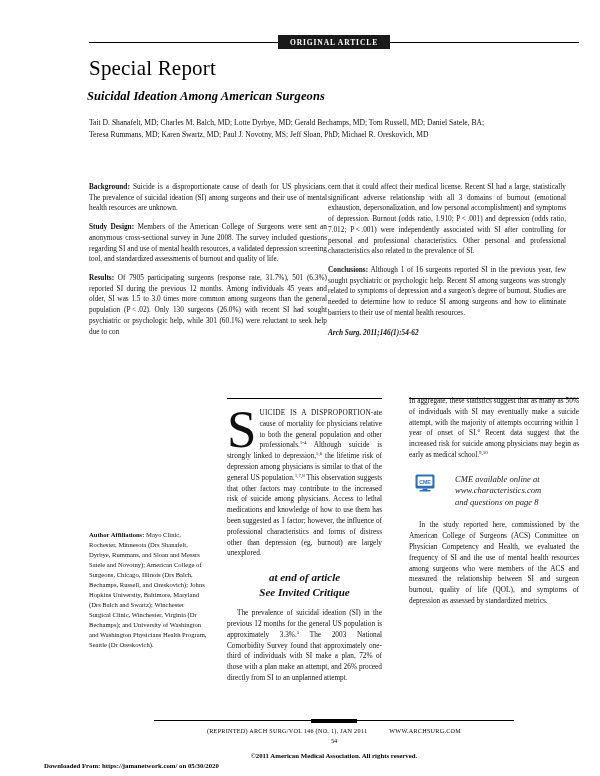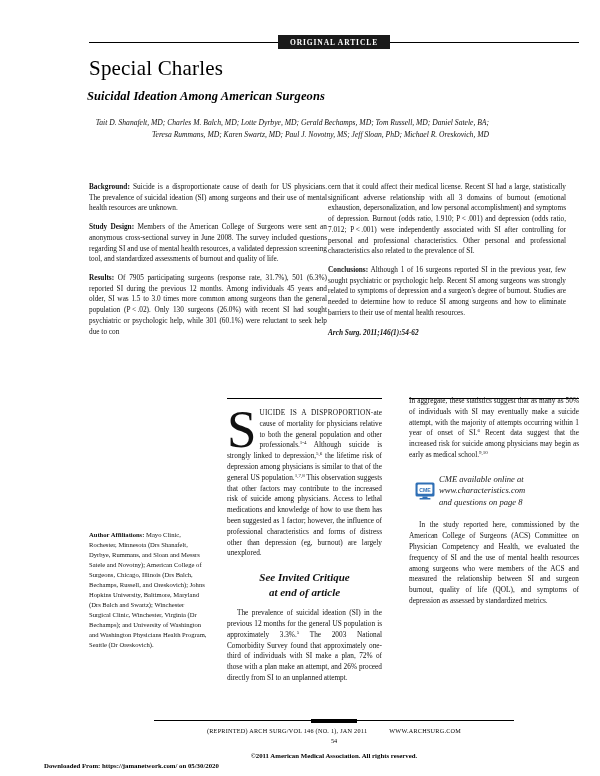--- a/index.html
+++ b/index.html
@@ -69,24 +69,22 @@
     font-style: italic;
     font-weight: bold;
     letter-spacing: 0.1px;
   }
   .authors {
     position: absolute;
     left: 55px;
     top: 117px;
     width: 400px;
     font-size: 7.6px;
-    font-style: italic;
     line-height: 1.62;
     color: #111;
-    text-align: right;
   }
 
   
   .abstract {
     position: absolute;
     left: 55px;
     top: 182px;
     width: 490px;
     display: flex;
     gap: 1px;
@@ -186,22 +184,22 @@
     font-style: italic;
     font-weight: bold;
     font-size: 11px;
     line-height: 1.32;
     margin: 11px 0 9px 0;
   }
 
   
   .cme {
     display: flex;
-    align-items: center;
-    gap: 4px;
+    align-items: flex-start;
+    gap: 20px;
     margin: 13px 0 12px 0;
     padding-left: 6px;
   }
   .cme-icon {
     flex: 0 0 auto;
     width: 20px;
     height: 18px;
     position: relative;
   }
   .cme-text {
@@ -277,21 +275,21 @@
 <body>
 
 <div class="page">
 
   <div class="banner-row">
     <div class="banner-rule"></div>
     <div class="banner-label">ORIGINAL ARTICLE</div>
     <div class="banner-rule"></div>
   </div>
 
-  <div class="doc-title">Special Charles</div>
+  <div class="doc-title">Special Report</div>
   <div class="doc-subtitle">Suicidal Ideation Among American Surgeons</div>
   <div class="authors">Tait D. Shanafelt, MD; Charles M. Balch, MD; Lotte Dyrbye, MD; Gerald Bechamps, MD; Tom Russell, MD; Daniel Satele, BA; Teresa Rummans, MD; Karen Swartz, MD; Paul J. Novotny, MS; Jeff Sloan, PhD; Michael R. Oreskovich, MD</div>
 
   <div class="abstract">
     <div class="abstract-col">
       <p><span class="ab-head">Background:</span><span> Suicide is a disproportionate cause of death for US physicians. The prevalence of suicidal ideation (SI) among surgeons and their use of mental health resources are unknown.</span></p>
       <p><span class="ab-head">Study Design:</span><span> Members of the American College of Surgeons were sent an anonymous cross-sectional survey in June 2008. The survey included questions regarding SI and use of mental health resources, a validated depression screening tool, and standardized assessments of burnout and quality of life.</span></p>
       <p><span class="ab-head">Results:</span><span> Of 7905 participating surgeons (response rate, 31.7%), 501 (6.3%) reported SI during the previous 12 months. Among individuals 45 years and older, SI was 1.5 to 3.0 times more common among surgeons than the general population (P &lt; .02). Only 130 surgeons (26.0%) with recent SI had sought psychiatric or psychologic help, while 301 (60.1%) were reluctant to seek help due to con</span></p>
     </div>
     <div class="abstract-col">
@@ -311,22 +309,22 @@
         <span class="ab-head">Author Affiliations:</span><span> Mayo Clinic, Rochester, Minnesota (Drs Shanafelt, Dyrbye, Rummans, and Sloan and Messrs Satele and Novotny); American College of Surgeons, Chicago, Illinois (Drs Balch, Bechamps, Russell, and Oreskovich); Johns Hopkins University, Baltimore, Maryland (Drs Balch and Swartz); Winchester Surgical Clinic, Winchester, Virginia (Dr Bechamps); and University of Washington and Washington Physicians Health Program, Seattle (Dr Oreskovich).</span>
       </div>
     </div>
 
     <div class="text-col mid">
       <div class="dropcap-para">
         <span class="dropcap">S</span><span class="smallcaps-lead">UICIDE IS A DISPROPORTION-</span><span>ate cause of mortality for physicians relative to both the general population and other professionals.</span><sup>1-4</sup><span> Although suicide is strongly linked to depression,</span><sup>5,6</sup><span> the lifetime risk of depression among physicians is similar to that of the general US population.</span><sup>1,7,8</sup><span> This observation suggests that other factors may contribute to the increased risk of suicide among physicians. Access to lethal medications and knowledge of how to use them has been suggested as 1 factor; however, the influence of professional characteristics and forms of distress other than depression (eg, burnout) are largely unexplored.</span>
       </div>
 
       <div class="invited">
+        <div>at end of article</div>
         <div>See Invited Critique</div>
-        <div>at end of article</div>
       </div>
 
       <p class="indent"><span>The prevalence of suicidal ideation (SI) in the previous 12 months for the general US population is approximately 3.3%.</span><sup>5</sup><span> The 2003 National Comorbidity Survey found that approximately one-third of individuals with SI make a plan, 72% of those with a plan make an attempt, and 26% proceed directly from SI to an unplanned attempt.</span></p>
     </div>
 
     <div class="text-col right">
       <p><span> In aggregate, these statistics suggest that as many as 50% of individuals with SI may eventually make a suicide attempt, with the majority of attempts occurring within 1 year of onset of SI.</span><sup>6</sup><span> Recent data suggest that the increased risk for suicide among physicians may begin as early as medical school.</span><sup>9,10</sup></p>
 
       <div class="cme">
         <div class="cme-icon">

